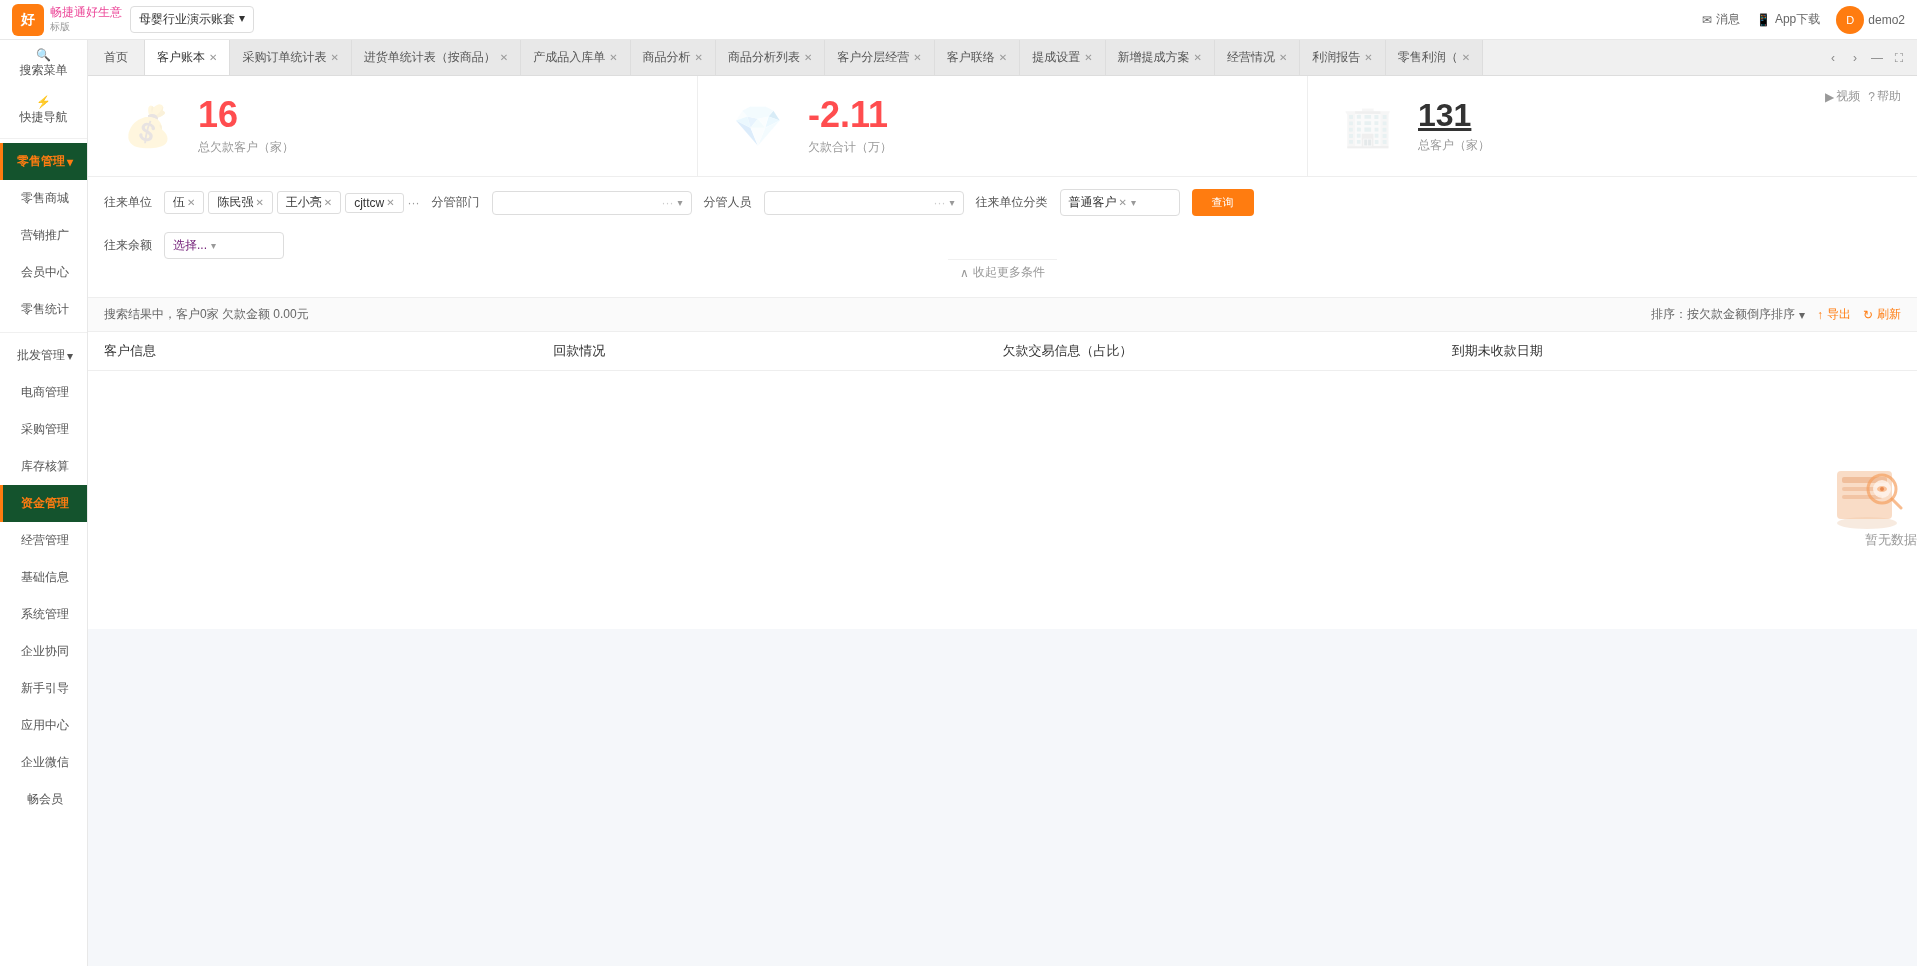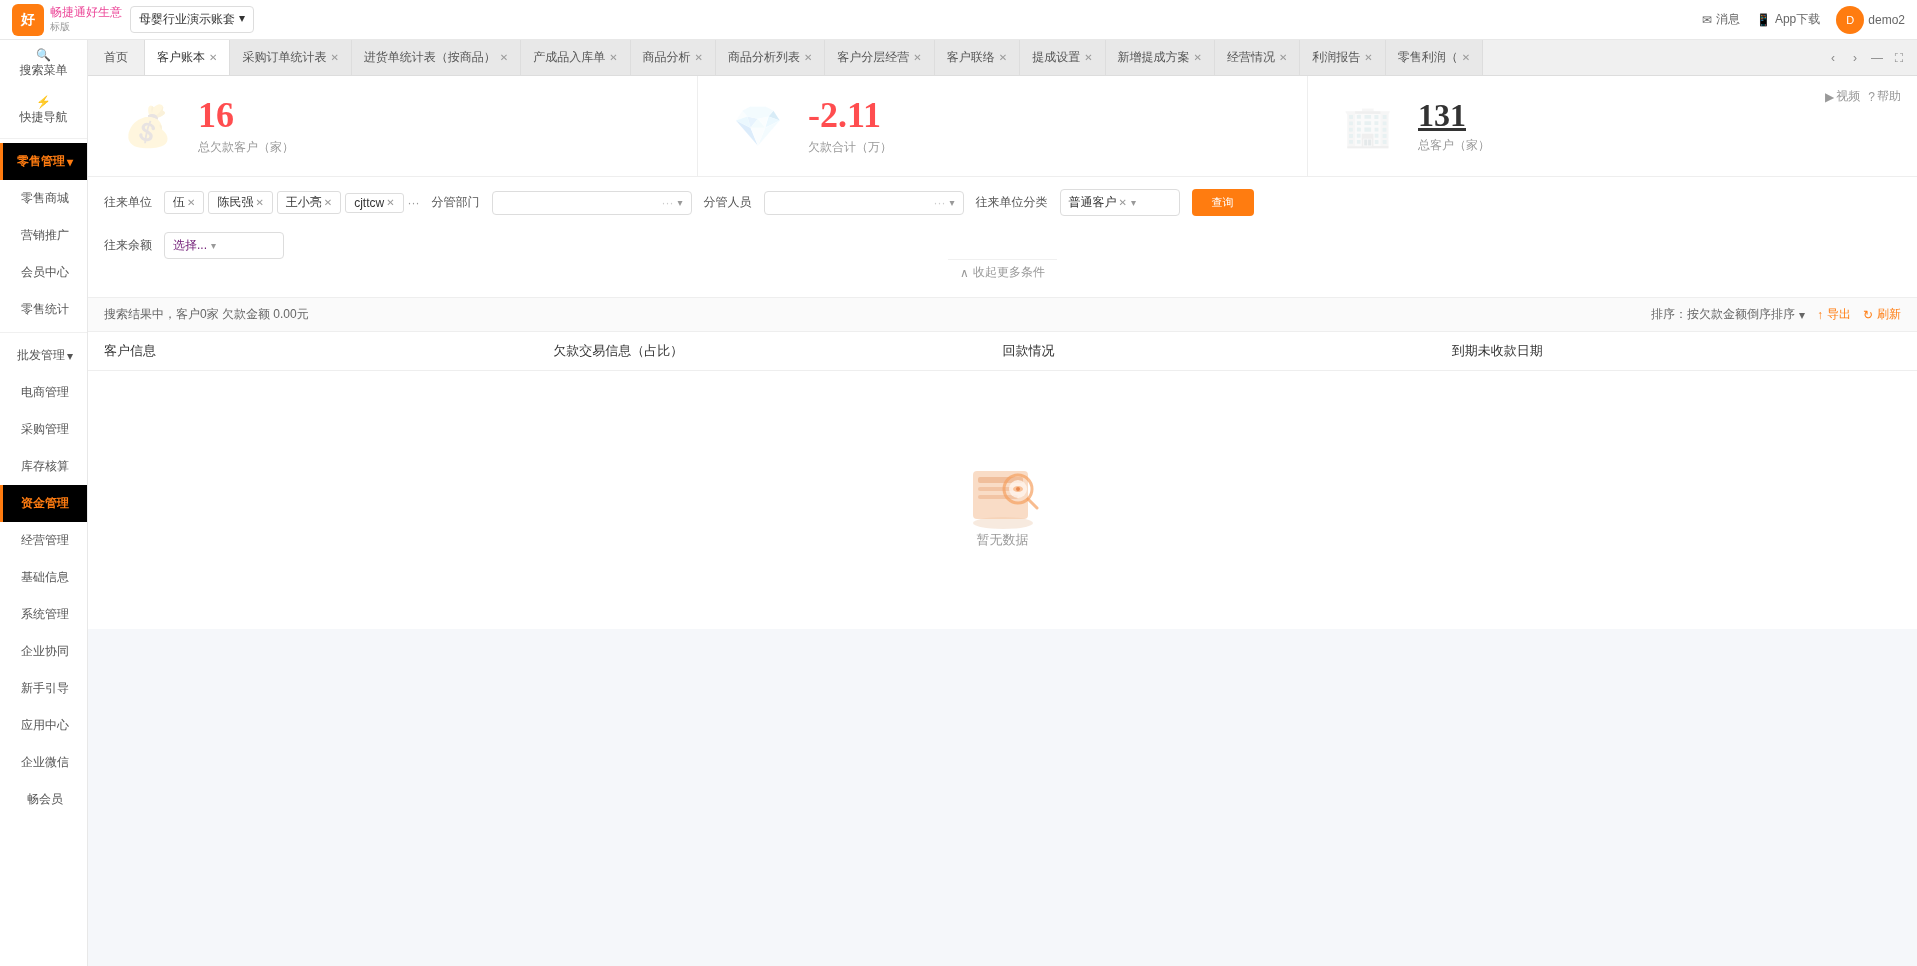--- a/index.html
+++ b/index.html
@@ -16,21 +16,21 @@
     .topbar-right { display: flex; align-items: center; gap: 16px; }
     .topbar-action { display: flex; align-items: center; gap: 4px; cursor: pointer; font-size: 12px; color: #666; }
     .user-avatar { width: 28px; height: 28px; border-radius: 50%; background: #ff7c10; display: flex; align-items: center; justify-content: center; color: white; font-size: 11px; }
 
     
     .main-layout { display: flex; flex: 1; overflow: hidden; }
 
     
     .sidebar { width: 88px; background: #fff; border-right: 1px solid #e8e8e8; display: flex; flex-direction: column; overflow-y: auto; flex-shrink: 0; }
     .sidebar-item { padding: 10px 0; text-align: center; cursor: pointer; font-size: 12px; color: #555; border-left: 3px solid transparent; }
-    .sidebar-item.active { background: #000000; color: #ff7c10; border-left-color: #ff7c10; font-weight: bold; }
+    .sidebar-item.active { background: #14532d; color: #ff7c10; border-left-color: #ff7c10; font-weight: bold; }
     .sidebar-search { padding: 8px 0; text-align: center; font-size: 12px; color: #555; cursor: pointer; }
     .sidebar-nav { padding: 8px 0; text-align: center; font-size: 12px; color: #555; cursor: pointer; }
     .sidebar-divider { height: 1px; background: #f0f0f0; margin: 4px 0; }
     .sidebar-item-with-arrow { display: flex; align-items: center; justify-content: center; gap: 2px; }
 
     
     .content-area { flex: 1; display: flex; flex-direction: column; overflow: hidden; }
 
     
     .tab-bar { height: 36px; background: #f0f0f0; display: flex; align-items: center; overflow: hidden; flex-shrink: 0; border-bottom: 1px solid #ddd; }
@@ -43,21 +43,21 @@
 
     
     .page-content { flex: 1; overflow-y: auto; background: #f5f7fa; }
 
     
     .stats-banner { background: #fff; display: flex; align-items: stretch; border-bottom: 1px solid #eee; }
     .stat-block { flex: 1; padding: 20px 30px; display: flex; align-items: center; gap: 20px; position: relative; }
     .stat-block + .stat-block { border-left: 1px solid #eee; }
     .stat-icon { width: 60px; height: 60px; opacity: 0.15; display: flex; align-items: center; justify-content: center; font-size: 40px; color: #ff7c10; }
     .stat-info { }
-    .stat-value { font-size: 36px; font-weight: bold; color: #ff4d4f; line-height: 1; font-family: Liberation Serif, serif; }
+    .stat-value { font-size: 36px; font-weight: bold; color: #ff4d4f; line-height: 1; }
     .stat-value.negative { color: #ff4d4f; }
     .stat-value.dark { color: #333; font-size: 32px; }
     .stat-label { font-size: 12px; color: #999; margin-top: 6px; }
     .stat-help { position: absolute; top: 12px; right: 16px; display: flex; gap: 8px; align-items: center; }
     .stat-help-btn { font-size: 12px; color: #999; cursor: pointer; display: flex; align-items: center; gap: 2px; }
     .underline { text-decoration: underline; }
 
     
     .filter-area { background: #fff; padding: 12px 16px; border-bottom: 1px solid #eee; }
     .filter-row { display: flex; align-items: center; gap: 12px; margin-bottom: 16px; flex-wrap: wrap; }
@@ -77,21 +77,21 @@
     
     .results-header { padding: 8px 16px; display: flex; align-items: center; justify-content: space-between; font-size: 12px; color: #666; background: #fafafa; border-bottom: 1px solid #eee; }
     .results-actions { display: flex; align-items: center; gap: 12px; }
     .sort-select { display: flex; align-items: center; gap: 4px; cursor: pointer; }
     .action-btn { display: flex; align-items: center; gap: 4px; cursor: pointer; color: #ff7c10; }
 
     
     .data-table { width: 100%; background: #fff; }
     .table-header { display: grid; grid-template-columns: 2fr 2fr 2fr 2fr; padding: 10px 16px; border-bottom: 1px solid #eee; font-size: 13px; color: #333; font-weight: 500; }
     .table-header-cell { }
-    .empty-state { display: flex; flex-direction: column; align-items: center; justify-content: center; padding: 80px 0; }
+    .empty-state { display: flex; flex-direction: column; align-items: flex-end; justify-content: center; padding: 80px 0; }
     .empty-text { font-size: 13px; color: #999; }
 
     
     .empty-illustration { width: 100px; height: 80px; position: relative; display: flex; align-items: center; justify-content: center; }
   </style>
 </head>
 <body>
 
 <div class="topbar">
   <div class="topbar-left">
@@ -385,22 +385,22 @@
           <div class="action-btn">
             <span>↻</span>
             <span>刷新</span>
           </div>
         </div>
       </div>
 
       <div class="data-table">
         <div class="table-header">
           <div class="table-header-cell">客户信息</div>
+          <div class="table-header-cell">回款情况</div>
           <div class="table-header-cell">欠款交易信息（占比）</div>
-          <div class="table-header-cell">回款情况</div>
           <div class="table-header-cell">到期未收款日期</div>
         </div>
 
         <div class="empty-state">
           <div class="empty-illustration">
             <svg width="100" height="80" viewBox="0 0 100 80" fill="none" xmlns="http://www.w3.org/2000/svg">
 
               <ellipse cx="50" cy="72" rx="30" ry="6" fill="#f0d5c0" opacity="0.5"></ellipse>
               <rect x="20" y="20" width="55" height="48" rx="4" fill="#f5c4a0" opacity="0.6"></rect>
               <rect x="25" y="26" width="45" height="6" rx="2" fill="#e8a070" opacity="0.5"></rect>

